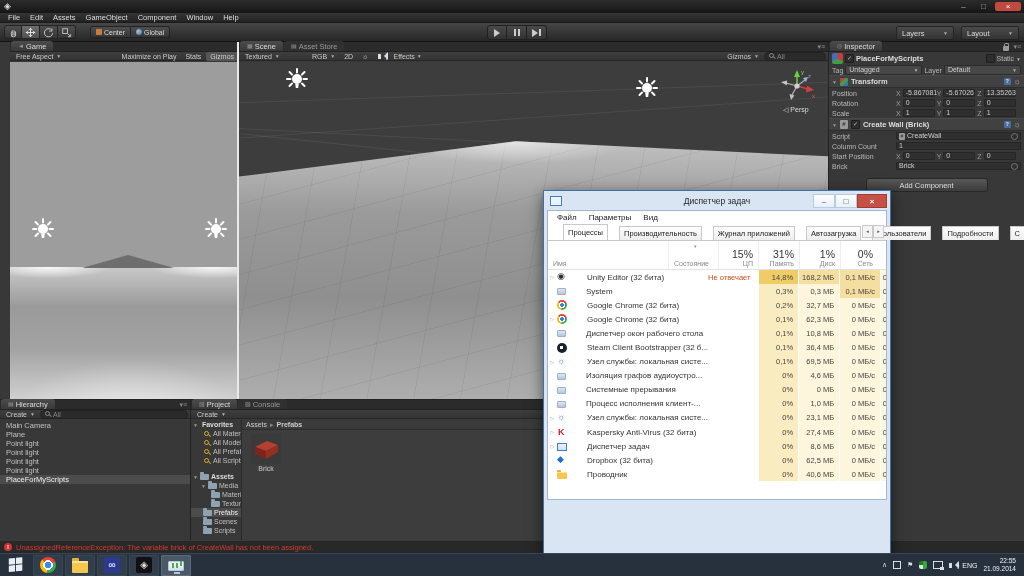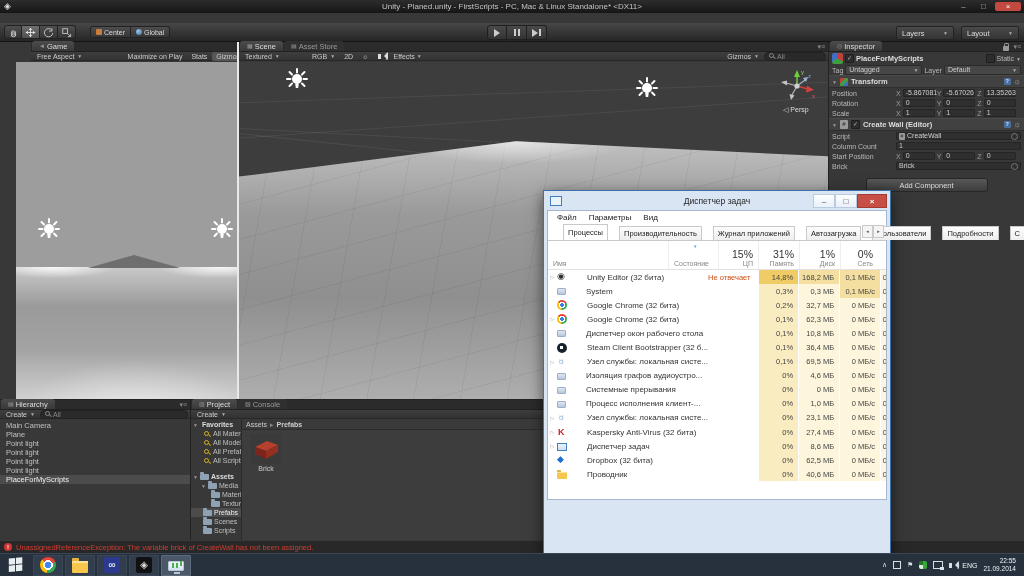--- a/index.html
+++ b/index.html
@@ -235,28 +235,36 @@
   .pic-explorer{background:#f7c64d;border-radius:1px;height:7px;margin-top:2px;box-shadow:inset 0 1px #fde39a;}
   .pic-explorer::before{content:"";position:absolute;top:-2px;left:0;width:4px;height:2px;background:#e8b23a;border-radius:1px 1px 0 0;}
 </style>
 </head>
 <body>
 
 <div id="screen">
 
   <div class="abs titlebar">
     <span class="ulogo">◈</span>
-    <span class="utitle">Unity - Planed.unity - FirstScripts - PC, Mac &amp; Linux Standalone* &lt;DX11&gt;</span>
     <span class="wc">
       <span class="wcb">–</span>
       <span class="wcb">□</span>
       <span class="wcb close">×</span>
     </span>
   </div>
 
+  <div class="abs menubar">
+      <span class="mi">File</span>
+      <span class="mi">Edit</span>
+      <span class="mi">Assets</span>
+      <span class="mi">GameObject</span>
+      <span class="mi">Component</span>
+      <span class="mi">Window</span>
+      <span class="mi">Help</span>
+    </div>
 
   <div class="abs toolbar">
     <div class="toolgrp">
       <span class="toolbtn">
         <svg width="11" height="11" viewBox="0 0 16 16">
             <path d="M5 13V7M7 12V5M9 12V6M11 12V7M5 13q3 3 6 0v-3" stroke="#c4c4c4" stroke-width="1.4" fill="none" stroke-linecap="round"></path>
           </svg>
       </span>
       <span class="toolbtn active">
         <svg width="11" height="11" viewBox="0 0 16 16">
@@ -308,21 +316,21 @@
     <span class="dd">
         <span>Layers</span>
         <span class="caret">▼</span>
       </span>
     <span class="dd">
         <span>Layout</span>
         <span class="caret">▼</span>
       </span>
   </div>
 
-  <div class="panel" style="left:16px;top:42px;width:237px;height:357px;padding-left:15px;">
+  <div class="panel" style="left:10px;top:42px;width:237px;height:357px;">
     <div class="tabbar">
       <span class="utab">
           <span class="tabico">◄</span>
           <span>Game</span>
         </span>
       <span class="panelmenu">▾≡</span>
     </div>
     <div class="optbar">
       <span class="optdd">
           <span>Free Aspect</span>
@@ -522,21 +530,21 @@
         <span class="ifield num">1</span>
       <span class="axl">Y</span>
         <span class="ifield num">1</span>
       <span class="axl">Z</span>
         <span class="ifield num">1</span>
     </div>
     <div class="comphead">
       <span class="fold">▼</span>
       <span class="scripico">#</span>
       <span class="chk">✓</span>
-      <span>Create Wall (Editor)</span>
+      <span>Create Wall (Brick)</span>
       <span style="margin-left:auto;display:flex;gap:3px;align-items:center;">
         <span class="bookico">?</span>
         <span class="gearico">☼</span>
       </span>
     </div>
     <div class="irow">
       <span class="ilabel">Script</span>
       <span class="ifield">
           <span class="scripico" style="width:6px;height:7px;line-height:7px;font-size:5px;">#</span>
           <span>CreateWall</span>

